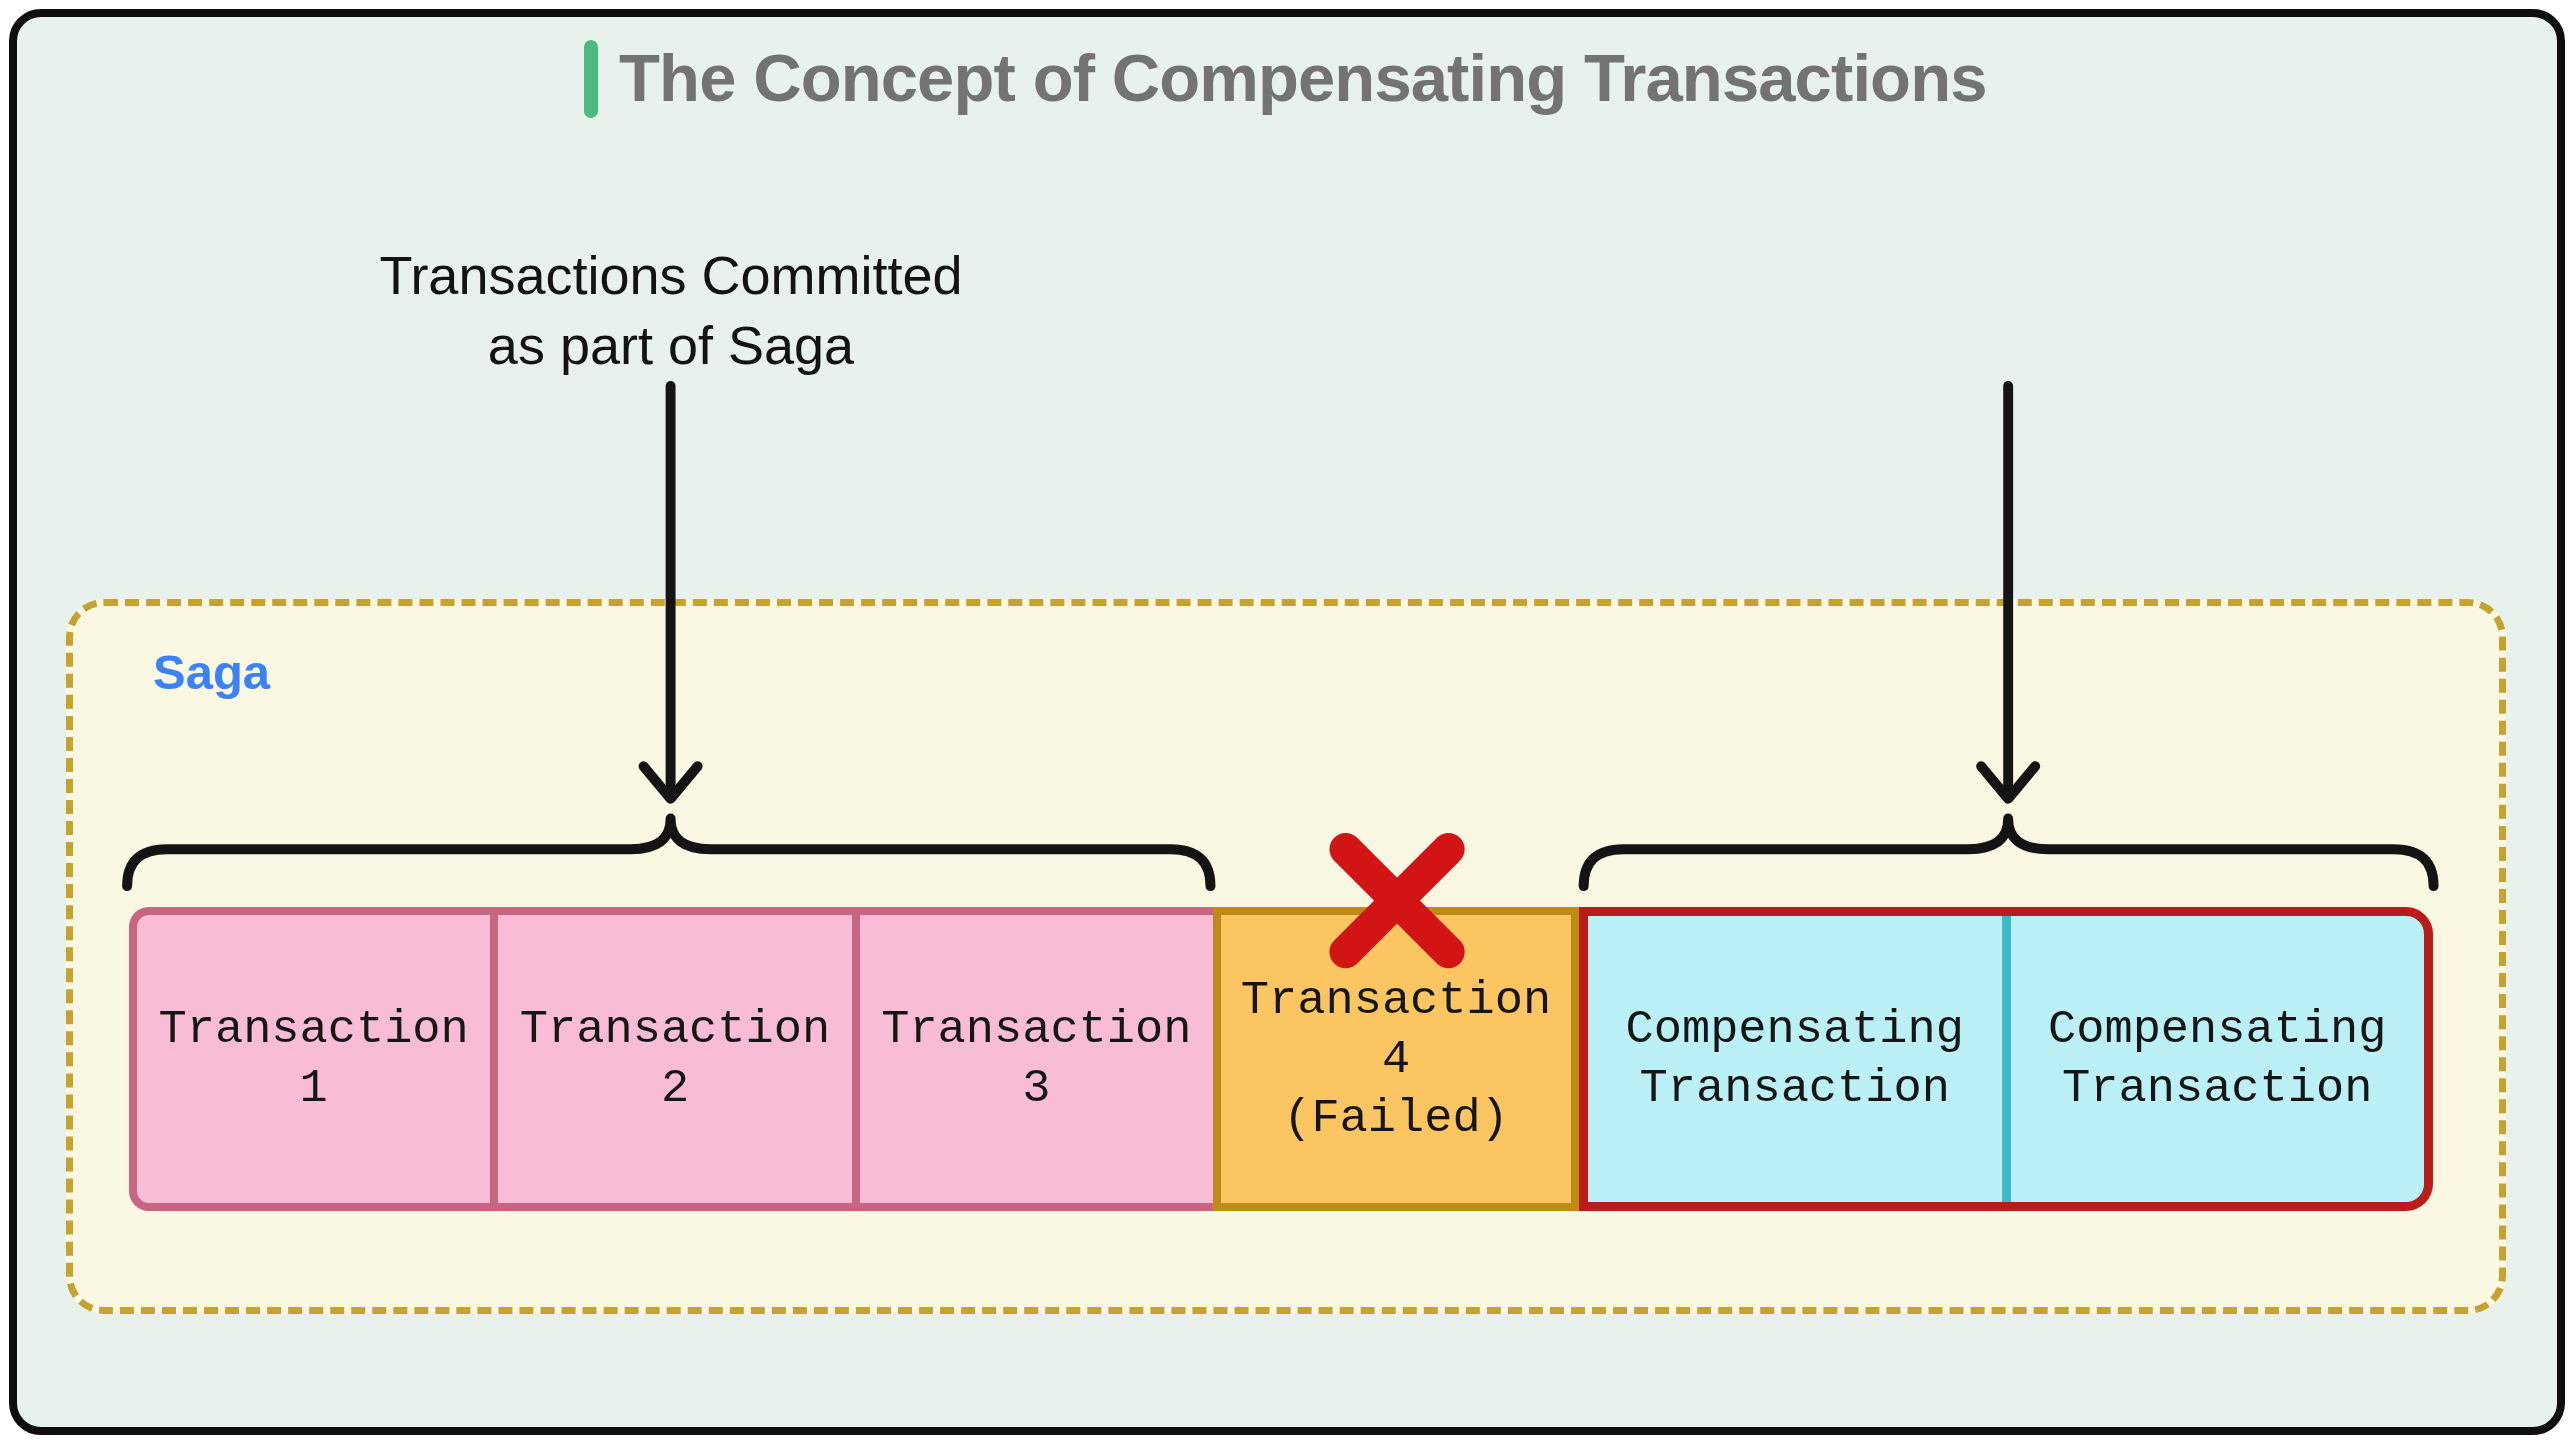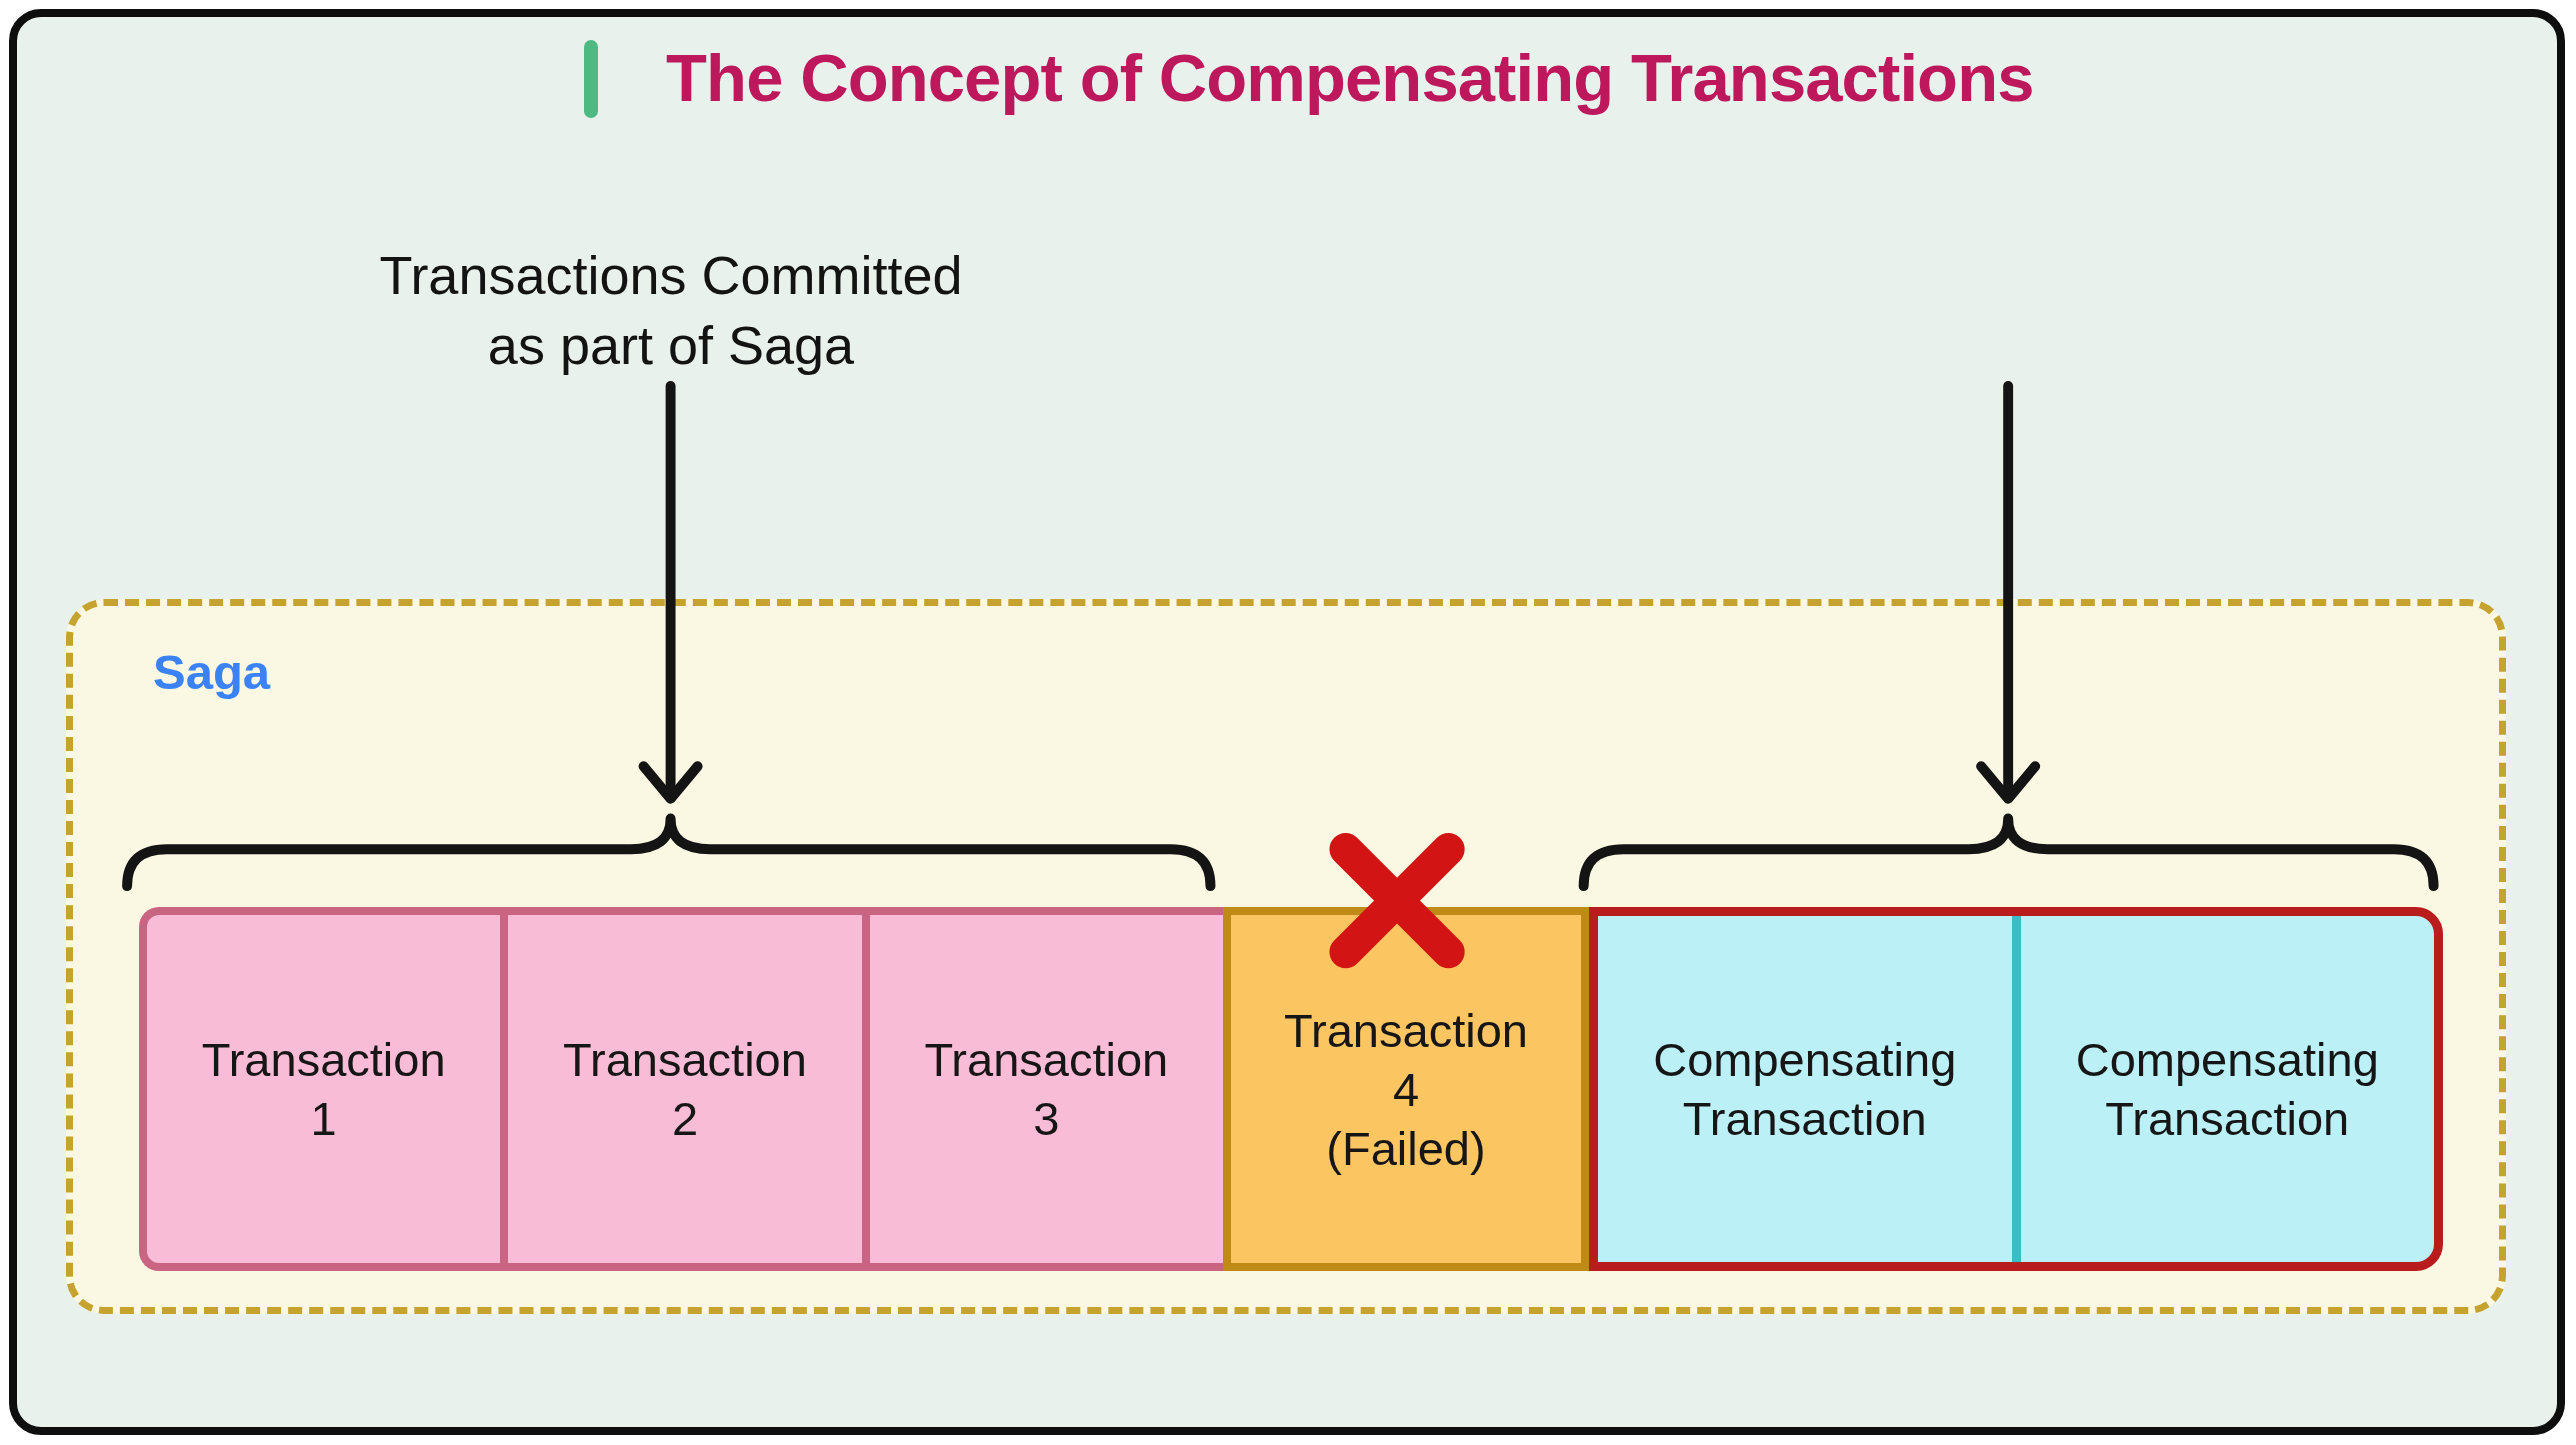--- a/index.html
+++ b/index.html
@@ -41,22 +41,21 @@
     margin-top: 6.3px;
     border-radius: 7.2px;
     background: #4eba82;
   }
   .page-title {
     font-size: 67px;
     font-weight: 700;
     line-height: 88px;
     letter-spacing: -0.9px;
     white-space: nowrap;
-    color: #be185d;
-    margin-left: 47px;
+    color: #737373;
   }
   
   .annotation {
     position: absolute;
     transform: translateX(-50%);
     text-align: center;
     font-size: 54px;
     line-height: 70px;
     white-space: nowrap;
     color: #131313;
@@ -79,24 +78,25 @@
     position: absolute;
     left: 153px;
     top: 644px;
     font-size: 49px;
     font-weight: 700;
     color: #3b82f6;
   }
   
   .tx-row {
     position: absolute;
-    left: 139px;
+    left: 129px;
     top: 907px;
-    height: 364px;
-    display: flex;
+    height: 304px;
+    display: flex;
+    font-family: Liberation Mono, monospace;
   }
   .tx-row, .tx-row * { box-sizing: border-box; }
   .group-committed {
     width: 1084px;
     display: flex;
     background: #f9bcd7;
     border: 8px solid #c96582;
     border-right: none;
     border-radius: 20px 0 0 20px;
   }

